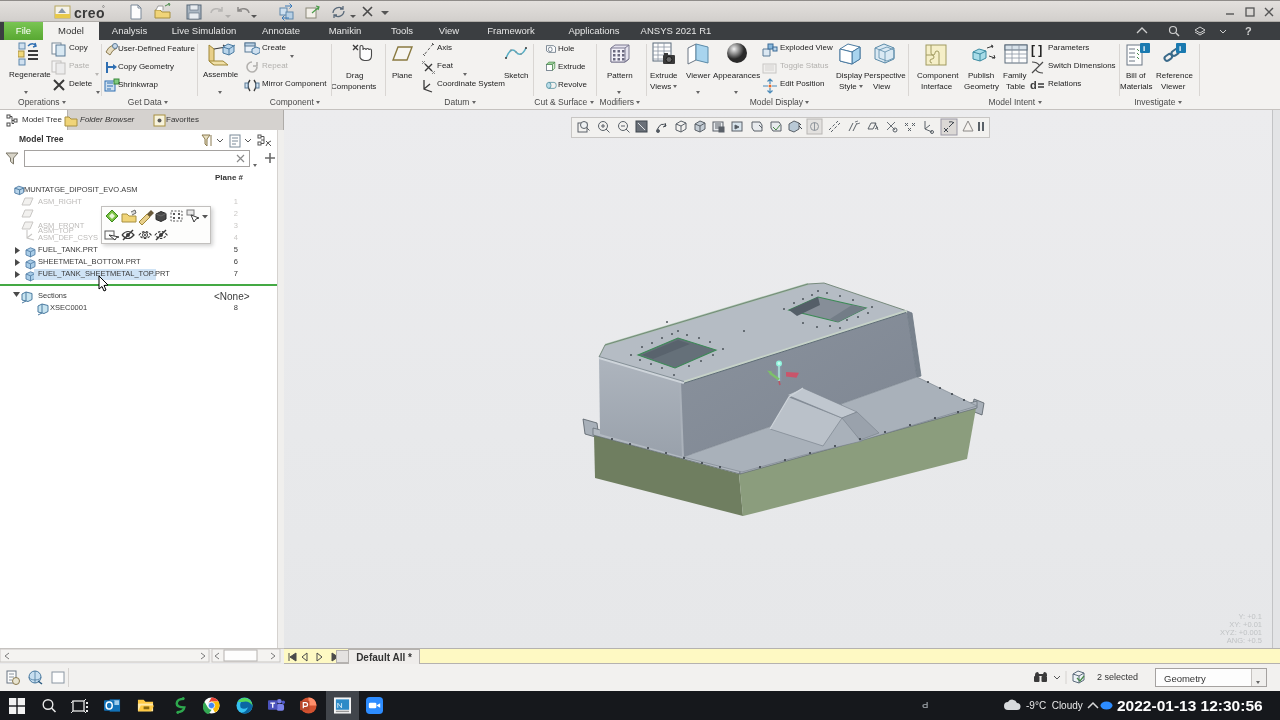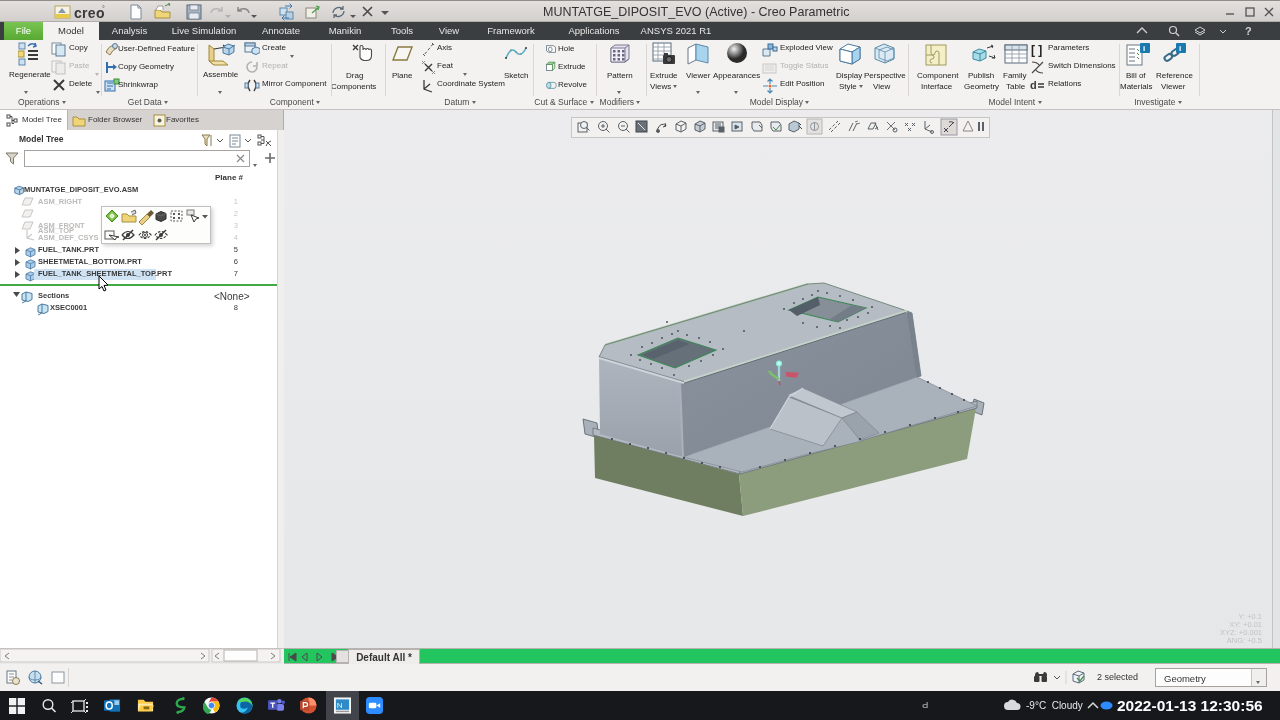--- a/index.html
+++ b/index.html
@@ -20,31 +20,31 @@
 .rsep { position:absolute; top:4px; width:1px; height:52px; background:#d9d6d3; }
 .rlabel { position:absolute; top:57px; font-size:8.5px; color:#4a4a4a; text-align:center; white-space:nowrap; }
 .rsmall { position:absolute; font-size:8px; color:#222; white-space:nowrap; }
 .gray { color:#b3b1ae !important; }
 .caret { display:inline-block; width:0; height:0; border-left:2.5px solid transparent; border-right:2.5px solid transparent; border-top:3.5px solid #666; vertical-align:middle; }
 .caretg { border-top-color:#b9b7b4; }
 
 #lpanel { position:absolute; left:0; top:110px; width:284px; height:538px; background:#d5d2cf; border-right:1px solid #aeaba8; }
 .ptab { position:absolute; top:0; height:20px; line-height:20px; font-size:8px; color:#333; }
 #treebody { position:absolute; left:0; top:20px; width:277px; height:518px; background:#fff; }
-.trow { position:absolute; left:0; height:12px; font-size:7.5px; color:#3a3a3a; white-space:nowrap;font-weight:bold; }
+.trow { position:absolute; left:0; height:12px; font-size:7.5px; color:#3a3a3a; white-space:nowrap; }
 .trow.dim { color:#bdbbb9; }
 .feat { position:absolute; font-size:7.5px; color:#3a3a3a; text-align:right; width:20px; }
 .feat.dim { color:#c9c7c5; }
 
 #graphics { position:absolute; left:284px; top:110px; width:996px; height:538px;
   background:linear-gradient(#ececee 0%,#e8e9eb 60%,#e6e7e9 100%); }
 #gtoolbar { position:absolute; left:571px; top:117px; width:419px; height:21px; background:#f2f1ef; border:1px solid #c8c6c4; }
 
 #hscroll { position:absolute; left:0; top:648px; width:284px; height:15px; background:#f0efed; border-top:1px solid #c5c2bf; }
-#tabbar { position:absolute; left:284px; top:648px; width:996px; height:16px; background:#22c55e; border-top:1px solid #b5b2af; border-bottom:1px solid #b5b2af;}
+#tabbar { position:absolute; left:284px; top:648px; width:996px; height:16px; background:#fef9c3; border-top:1px solid #b5b2af; border-bottom:1px solid #b5b2af;}
 #statusbar { position:absolute; left:0; top:664px; width:1280px; height:27px; background:#f2f1ef; }
 #taskbar { position:absolute; left:0; top:691px; width:1280px; height:29px; background:#16181c; }
 .ticon { position:absolute; top:6px; width:17px; height:17px; }
 </style>
 </head>
 <body>
 <div id="titlebar">
   <svg class="abs" style="left:54px;top:2px" width="70" height="18" viewBox="0 0 70 18">
     <rect x="1" y="3" width="15" height="12" fill="#f5f2e8" stroke="#b8a860" stroke-width="1"></rect>
     <rect x="1" y="11" width="15" height="4" fill="#e8c94a"></rect>
@@ -82,21 +82,20 @@
       <path d="M7 9 l7 -6 m-3 -1 l3 1 l-1 3" fill="none" stroke="#4a9c4a" stroke-width="1.2"></path>
     </g>
     <g transform="translate(203,1)">
       <path d="M2 9 a6 6 0 0 1 10 -4 m0 -3 l0 3 l-3 0" fill="none" stroke="#5a6a7a" stroke-width="1.3"></path>
       <path d="M13 7 a6 6 0 0 1 -10 4 m0 3 l0 -3 l3 0" fill="none" stroke="#5a6a7a" stroke-width="1.3"></path>
     </g>
     <path d="M222 12 l3 3 l3 -3" fill="#555"></path>
     <path d="M235 4 l9 9 m0 -9 l-9 9" stroke="#4a4a4a" stroke-width="1.6"></path>
     <path d="M253 8 l4 4 l4 -4" fill="#555"></path>
   </svg>
-  <div class="ttl">MUNTATGE_DIPOSIT_EVO (Active) - Creo Parametric</div>
   <svg class="abs" style="left:1222px;top:4px" width="54" height="14" viewBox="0 0 54 14">
     <path d="M4 9 h8" stroke="#555" stroke-width="1.4"></path>
     <rect x="24" y="3" width="8" height="8" fill="none" stroke="#555" stroke-width="1.3"></rect>
     <path d="M43 3 l8 8 m0 -8 l-8 8" stroke="#555" stroke-width="1.4"></path>
   </svg>
 </div>
 <div id="menubar">
   <div class="mtab" id="tab-file">File</div>
   <div class="mtab" id="tab-model">Model</div>
   <div class="mtab" style="left:99px;width:61px">Analysis</div>
@@ -627,21 +626,21 @@
 
   <div class="ptab" style="left:0;width:68px;background:#fff;border-right:1px solid #b5b2af;">
     <svg class="abs" style="left:6px;top:4px" width="13" height="13" viewBox="0 0 13 13">
       <rect x="1" y="1" width="3" height="3" fill="none" stroke="#4a4a4a"></rect>
       <rect x="1" y="9" width="3" height="3" fill="none" stroke="#4a4a4a"></rect>
       <rect x="8" y="5" width="3" height="3" fill="none" stroke="#4a4a4a"></rect>
       <path d="M4 2.5 h2 v7 h2 M6 6.5 h2" fill="none" stroke="#4a4a4a"></path>
     </svg>
     <span style="margin-left:22px">Model Tree</span>
   </div>
-  <div class="ptab" style="left:68px;width:79px;">
+  <div class="ptab" style="left:60px;width:79px;font-style:italic;">
     <svg class="abs" style="left:4px;top:4px" width="14" height="13" viewBox="0 0 14 13">
       <path d="M1 3 h4 l2 2 h6 v7 h-12 z" fill="#f0d478" stroke="#a89040"></path>
     </svg>
     <span style="margin-left:20px">Folder Browser</span>
   </div>
   <div class="ptab" style="left:147px;width:58px;">
     <svg class="abs" style="left:6px;top:4px" width="14" height="13" viewBox="0 0 14 13">
       <rect x="1" y="1" width="11" height="11" fill="#f7f3dc" stroke="#a89040"></rect>
       <circle cx="6.5" cy="6.5" r="2" fill="#5a5a5a"></circle>
     </svg>

